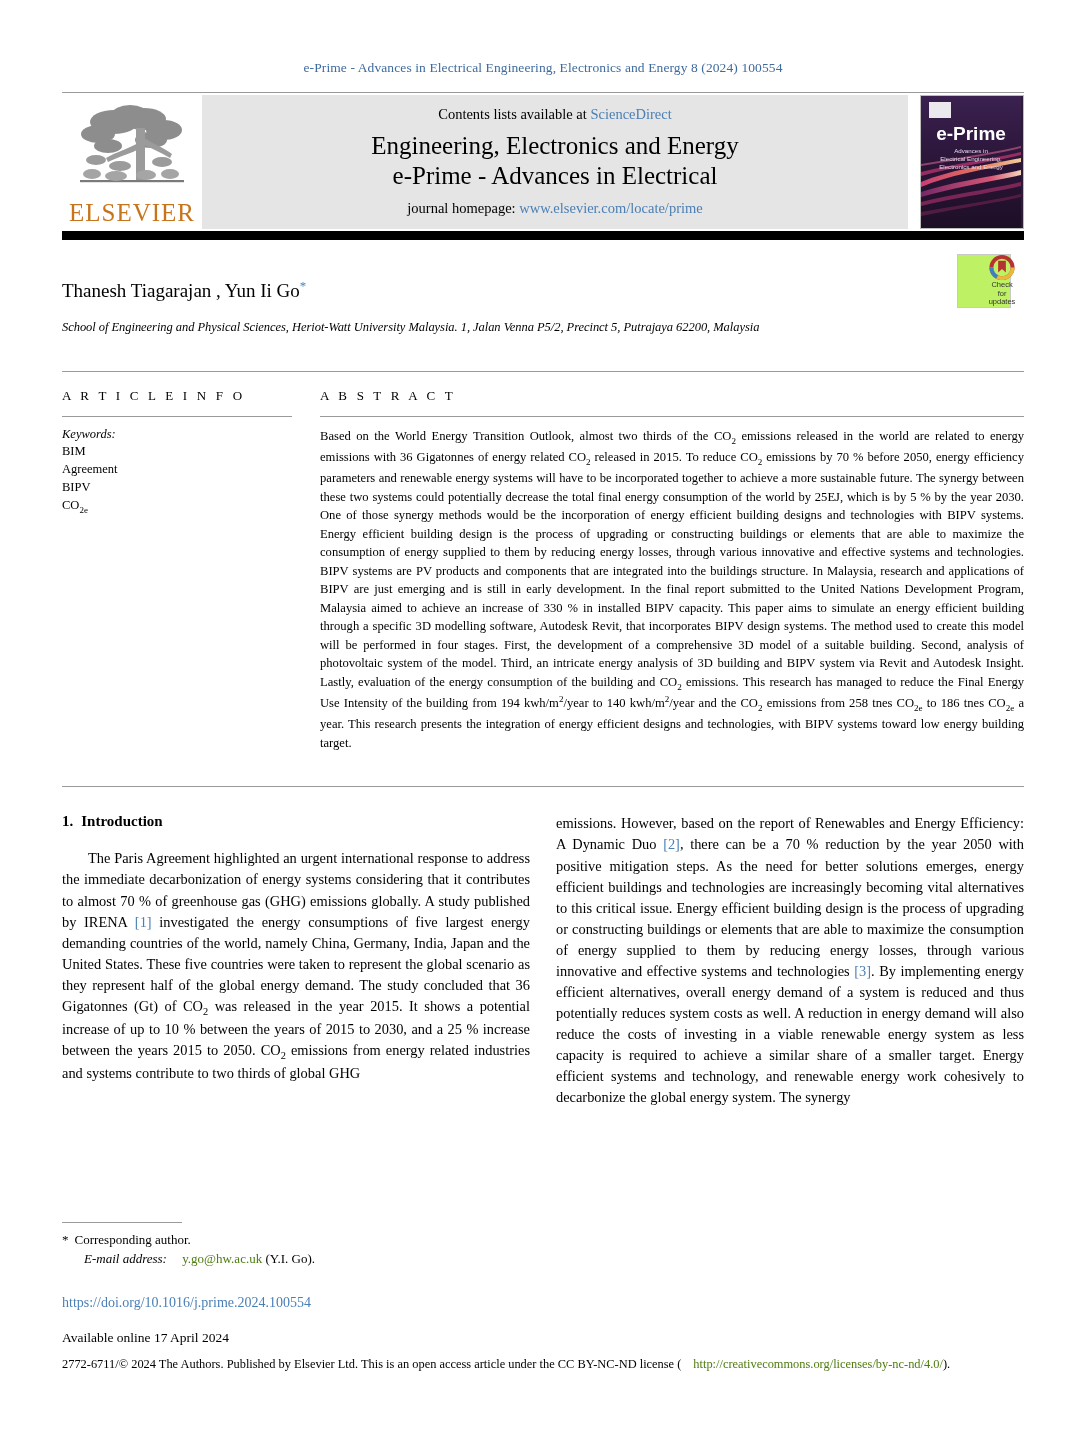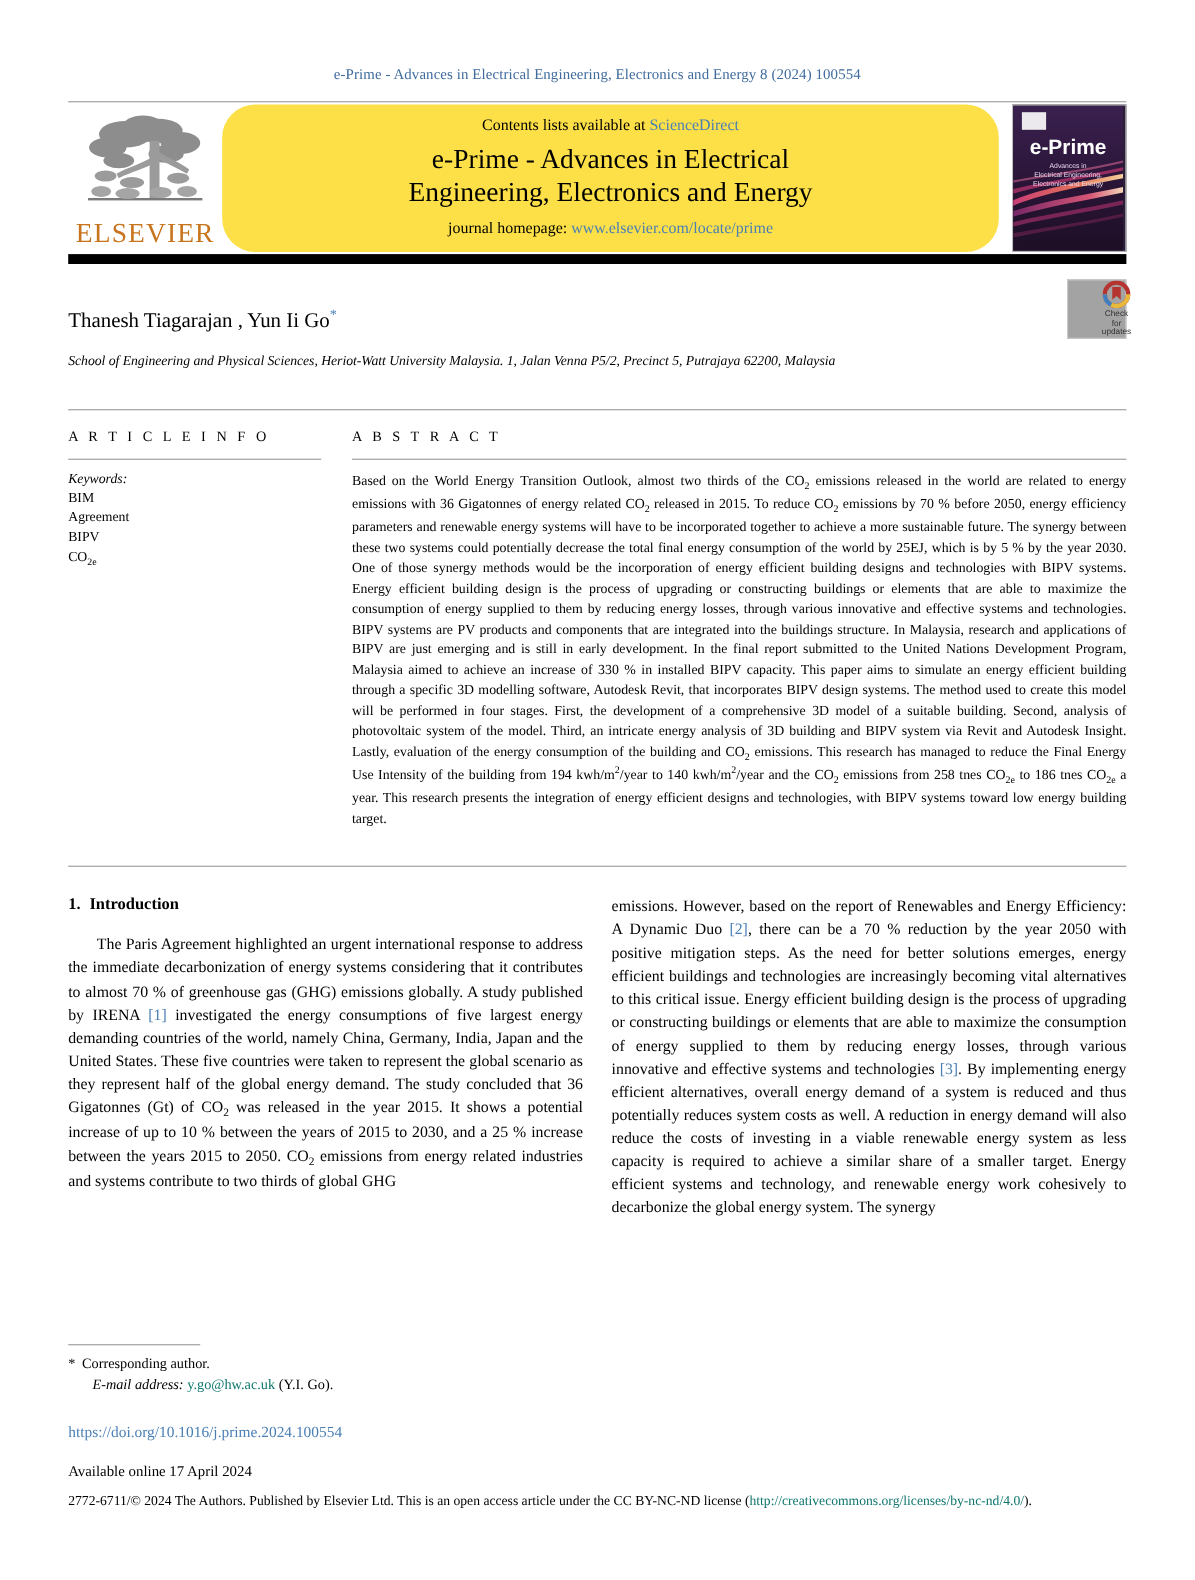--- a/index.html
+++ b/index.html
@@ -60,28 +60,27 @@
   .elsevier-word {
     font-family: "Liberation Serif", serif;
     font-size: 25px;
     letter-spacing: 1px;
     color: #c8741c;
     line-height: 1;
     margin-top: 2px;
   }
   .journal-band {
     flex: 1 1 auto;
-    background: #fde047;
+    background: #e5e5e5;
     display: flex;
     flex-direction: column;
     align-items: center;
     justify-content: center;
     padding: 8px 10px 10px 10px;
     box-sizing: border-box;
-    border-radius: 30px;
   }
   .contents-line {
     font-size: 14.5px;
     margin-bottom: 6px;
   }
   .contents-line .sd { color: #4a7fb5; }
   .journal-title {
     font-size: 25px;
     text-align: center;
     line-height: 1.22;
@@ -131,25 +130,25 @@
     vertical-align: super;
   }
   .affiliation {
     margin-top: 18px;
     font-size: 12.5px;
     font-style: italic;
     letter-spacing: -0.05px;
   }
   .crossmark {
     position: absolute;
-    right: 0;
+    right: 13px;
     top: -24px;
     width: 54px;
     height: 54px;
-    background: #a3a3a3;
+    background: #bef264;
     border: 1px solid #c9c9c9;
     display: flex;
     flex-direction: column;
     align-items: center;
     justify-content: center;
     box-sizing: border-box;
     padding-left: 36px;
   }
   .crossmark-text {
     font-family: "Liberation Sans", sans-serif;
@@ -245,21 +244,21 @@
     border-top: 1px solid #9a9a9a;
     margin-bottom: 8px;
   }
   .fn-line {
     font-size: 13px;
     line-height: 1.45;
   }
   .fn-line .ast { margin-right: 6px; }
   .fn-indent { padding-left: 22px; }
   .fn-ital { font-style: italic; }
-  .link { color: #0f766e; }
+  .link { color: #4d7c0f; margin-left: 12px; }
   .doi-line {
     position: absolute;
     left: 62px;
     top: 1295px;
     font-size: 14px;
     color: #4a7fb5;
   }
   .avail-line {
     position: absolute;
     left: 62px;
@@ -314,22 +313,22 @@
           </g>
         </svg>
         <div class="elsevier-word">ELSEVIER</div>
       </div>
 
       <div class="journal-band">
         <div class="contents-line">
           <span>Contents lists available at </span><span class="sd">ScienceDirect</span>
         </div>
         <div class="journal-title">
+          <div>Engineering, Electronics and Energy</div>
           <div>e-Prime - Advances in Electrical</div>
-          <div>Engineering, Electronics and Energy</div>
         </div>
         <div class="homepage-line">
           <span>journal homepage: </span><span class="url">www.elsevier.com/locate/prime</span>
         </div>
       </div>
 
       <div class="cover-thumb">
         <svg width="100" height="132" viewBox="0 0 100 132">
           <defs>
             <linearGradient id="cbg" x1="0" y1="0" x2="0" y2="1">

